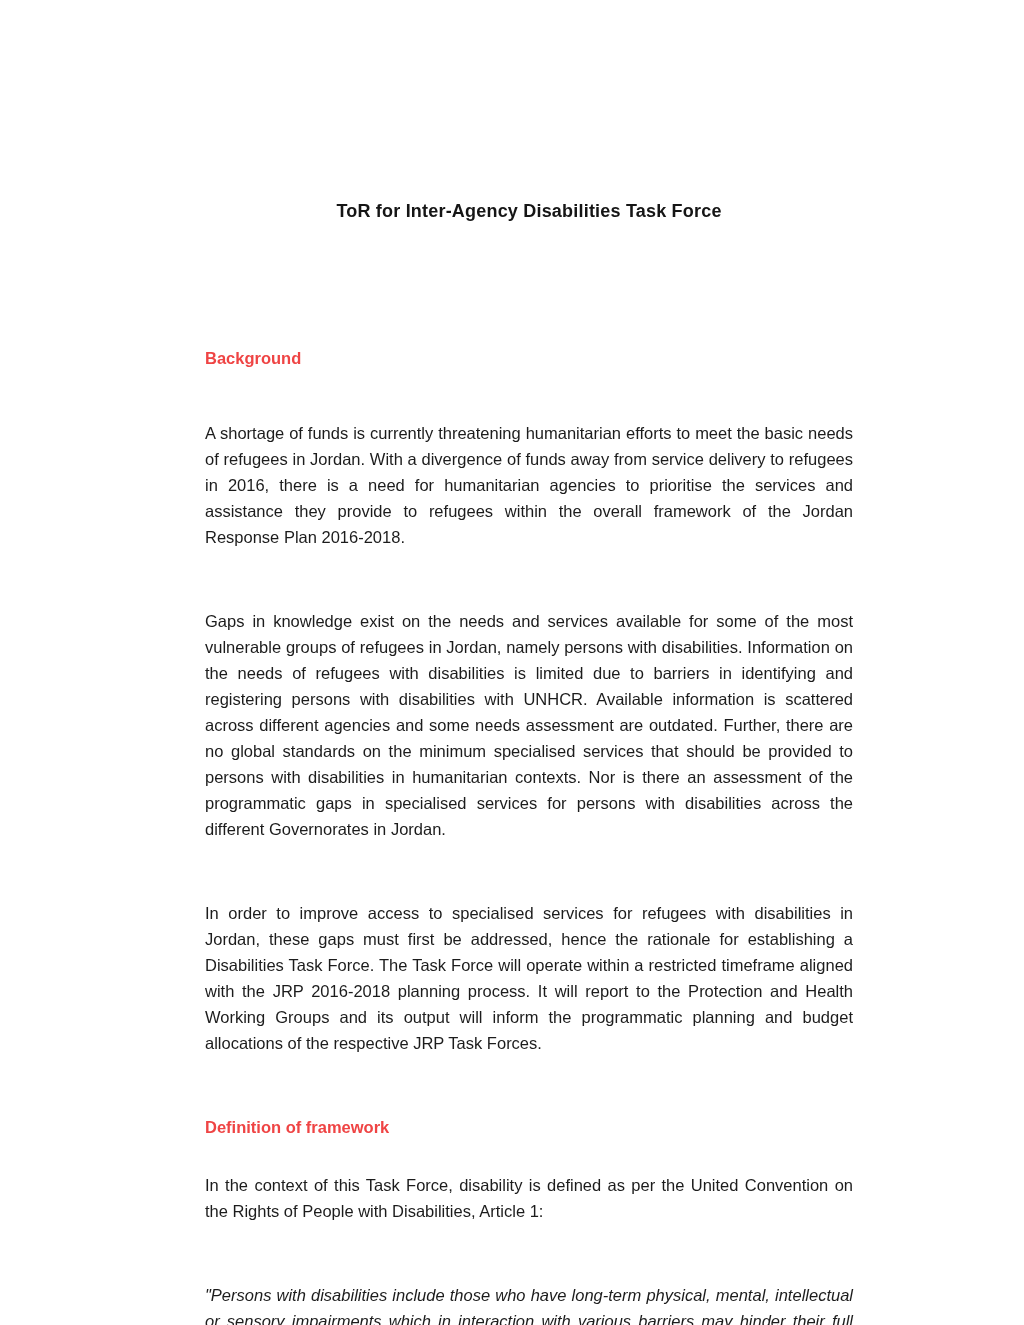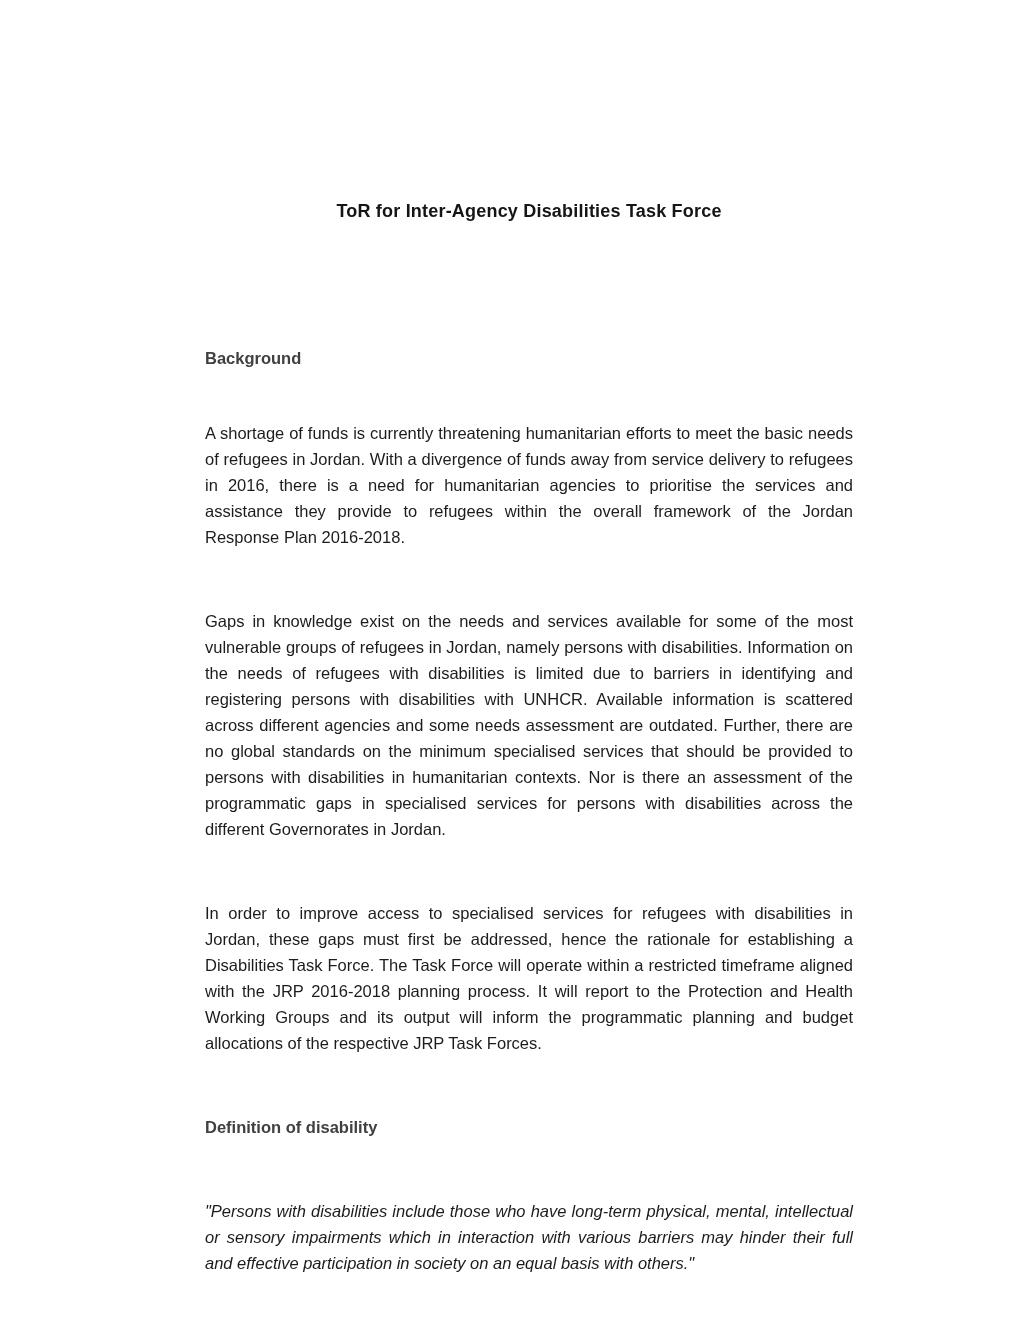--- a/index.html
+++ b/index.html
@@ -32,21 +32,21 @@
   .doc-title {
     text-align: center;
     font-weight: bold;
     font-size: 18px;
     letter-spacing: 0.2px;
     margin-bottom: 89px;
     color: #151515;
   }
   .heading {
     font-weight: bold;
-    color: #404040;
+    color: #ef4444;
   }
   .heading.spaced-after { margin-bottom: 17px; }
   p.body-text {
     text-align: justify;
     text-justify: inter-word;
     margin-bottom: 26px;
   }
   p.no-gap { margin-bottom: 0; }
   .quote {
     font-style: italic;
@@ -79,22 +79,23 @@
     <div class="doc-title">ToR for Inter-Agency Disabilities Task Force</div>
 
     <div class="heading spaced-after">Background</div>
 
     <p class="body-text">A shortage of funds is currently threatening humanitarian efforts to meet the basic needs of refugees in Jordan. With a divergence of funds away from service delivery to refugees in 2016, there is a need for humanitarian agencies to prioritise the services and assistance they provide to refugees within the overall framework of the Jordan Response Plan 2016-2018.</p>
 
     <p class="body-text">Gaps in knowledge exist on the needs and services available for some of the most vulnerable groups of refugees in Jordan, namely persons with disabilities. Information on the needs of refugees with disabilities is limited due to barriers in identifying and registering persons with disabilities with UNHCR. Available information is scattered across different agencies and some needs assessment are outdated. Further, there are no global standards on the minimum specialised services that should be provided to persons with disabilities in humanitarian contexts. Nor is there an assessment of the programmatic gaps in specialised services for persons with disabilities across the different Governorates in Jordan.</p>
 
     <p class="body-text">In order to improve access to specialised services for refugees with disabilities in Jordan, these gaps must first be addressed, hence the rationale for establishing a Disabilities Task Force. The Task Force will operate within a restricted timeframe aligned with the JRP 2016-2018 planning process. It will report to the Protection and Health Working Groups and its output will inform the programmatic planning and budget allocations of the respective JRP Task Forces.</p>
 
-    <div class="heading">Definition of disability</div>
+    <div class="heading">Definition of framework</div>
 
+    <p class="body-text no-gap">In the context of this Task Force, disability is defined as per the United Convention on the Rights of People with Disabilities, Article 1:</p>
 
     <p class="quote">"Persons with disabilities include those who have long-term physical, mental, intellectual or sensory impairments which in interaction with various barriers may hinder their full and effective participation in society on an equal basis with others."</p>
 
 
 
     <div class="objective-list">
 
       <div class="objective-item">
         <span class="objective-number">1.)</span>
       </div>

